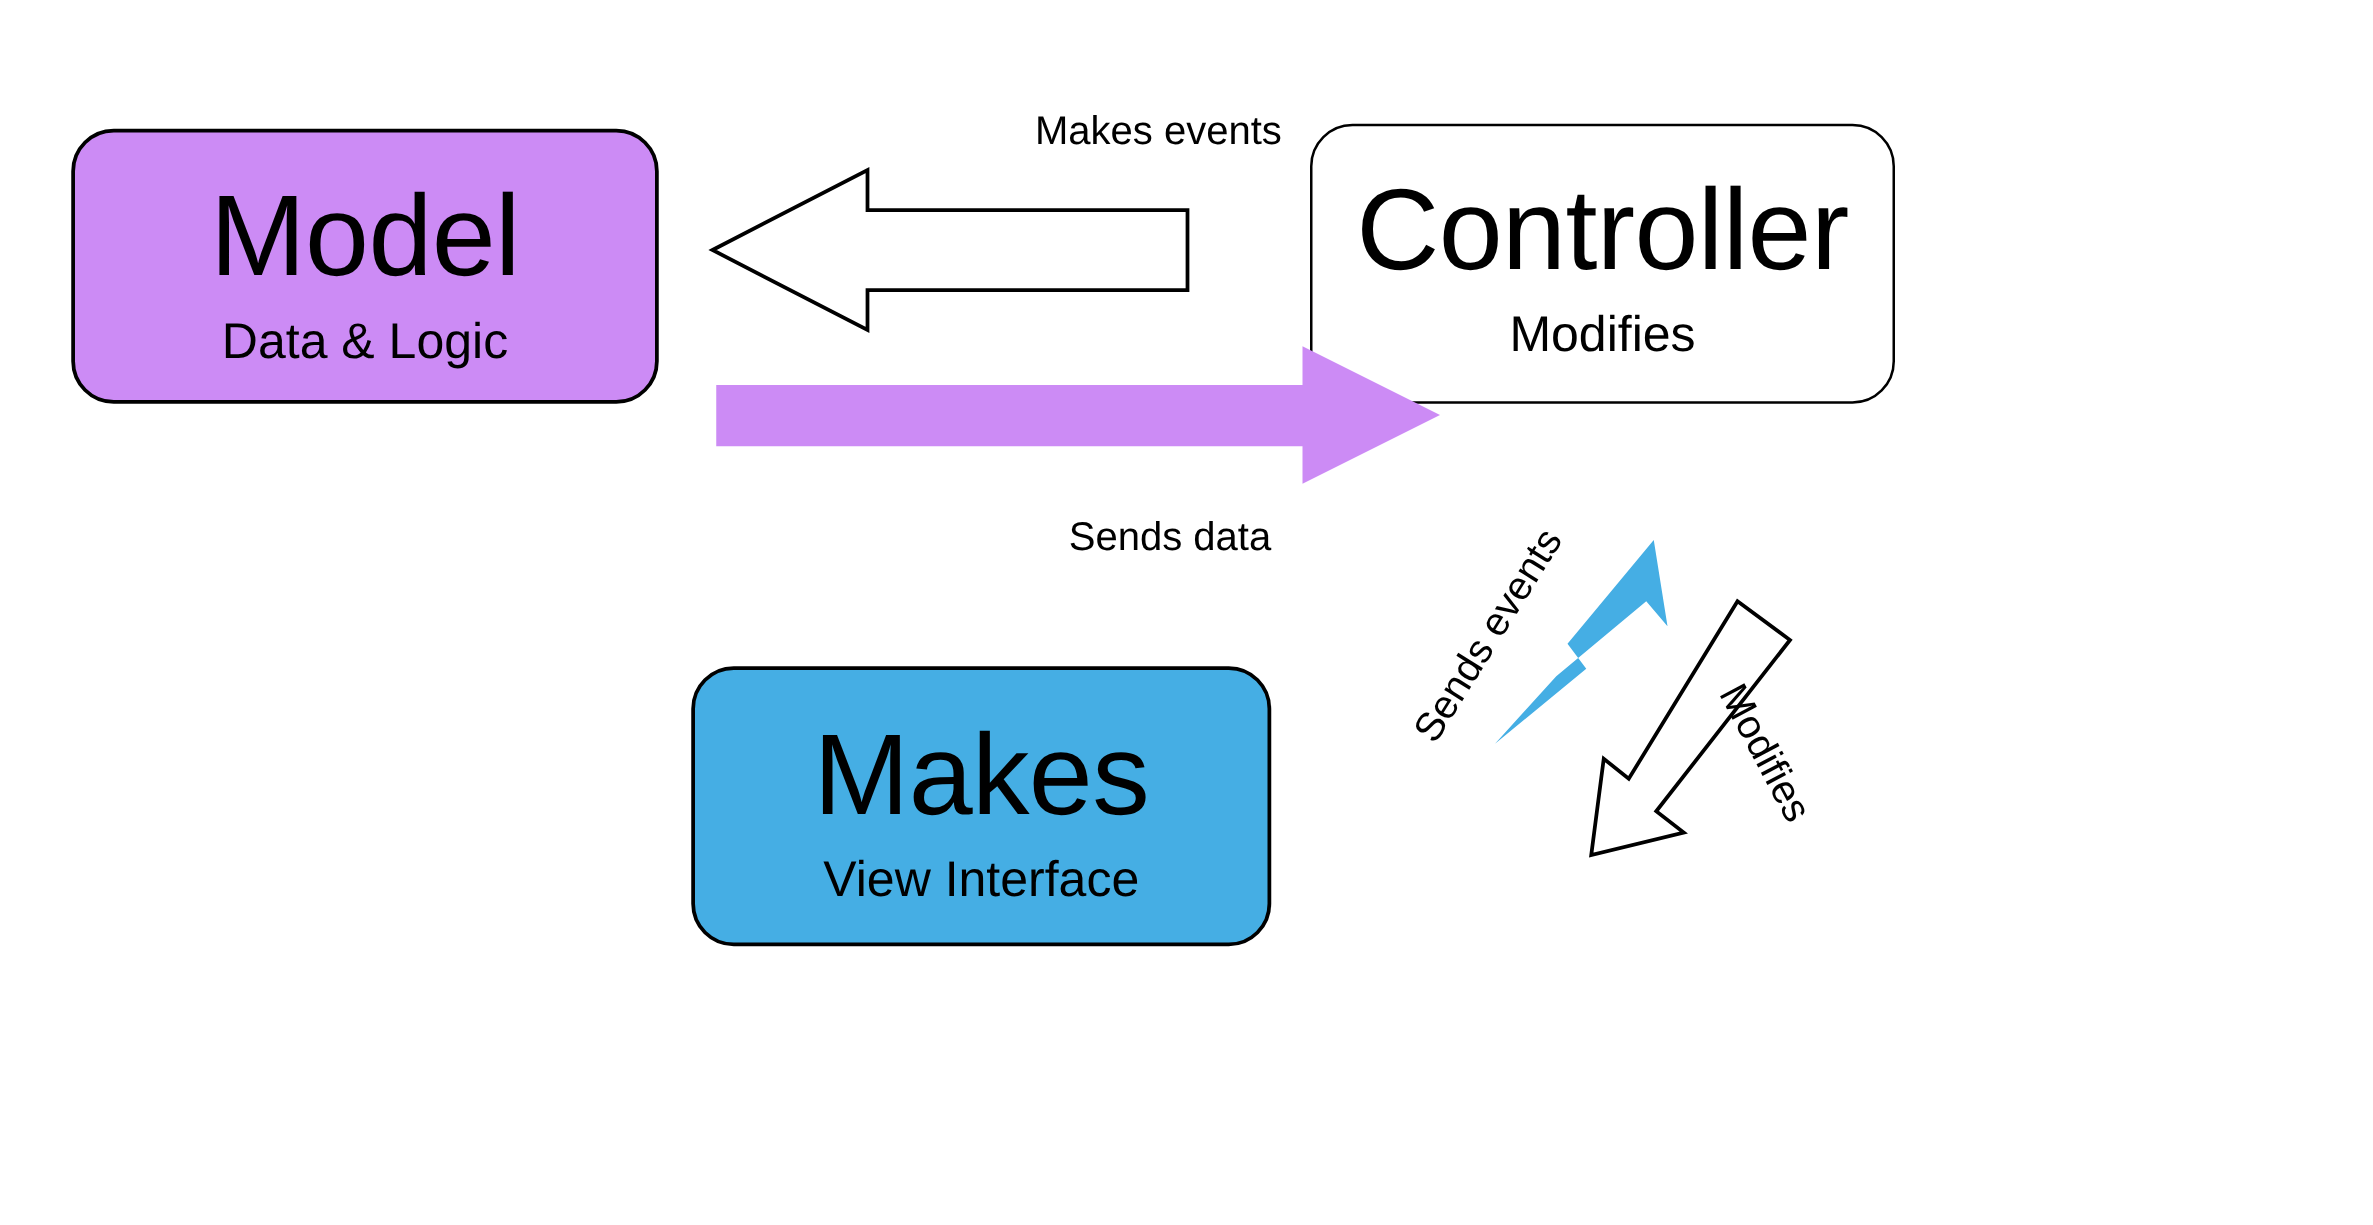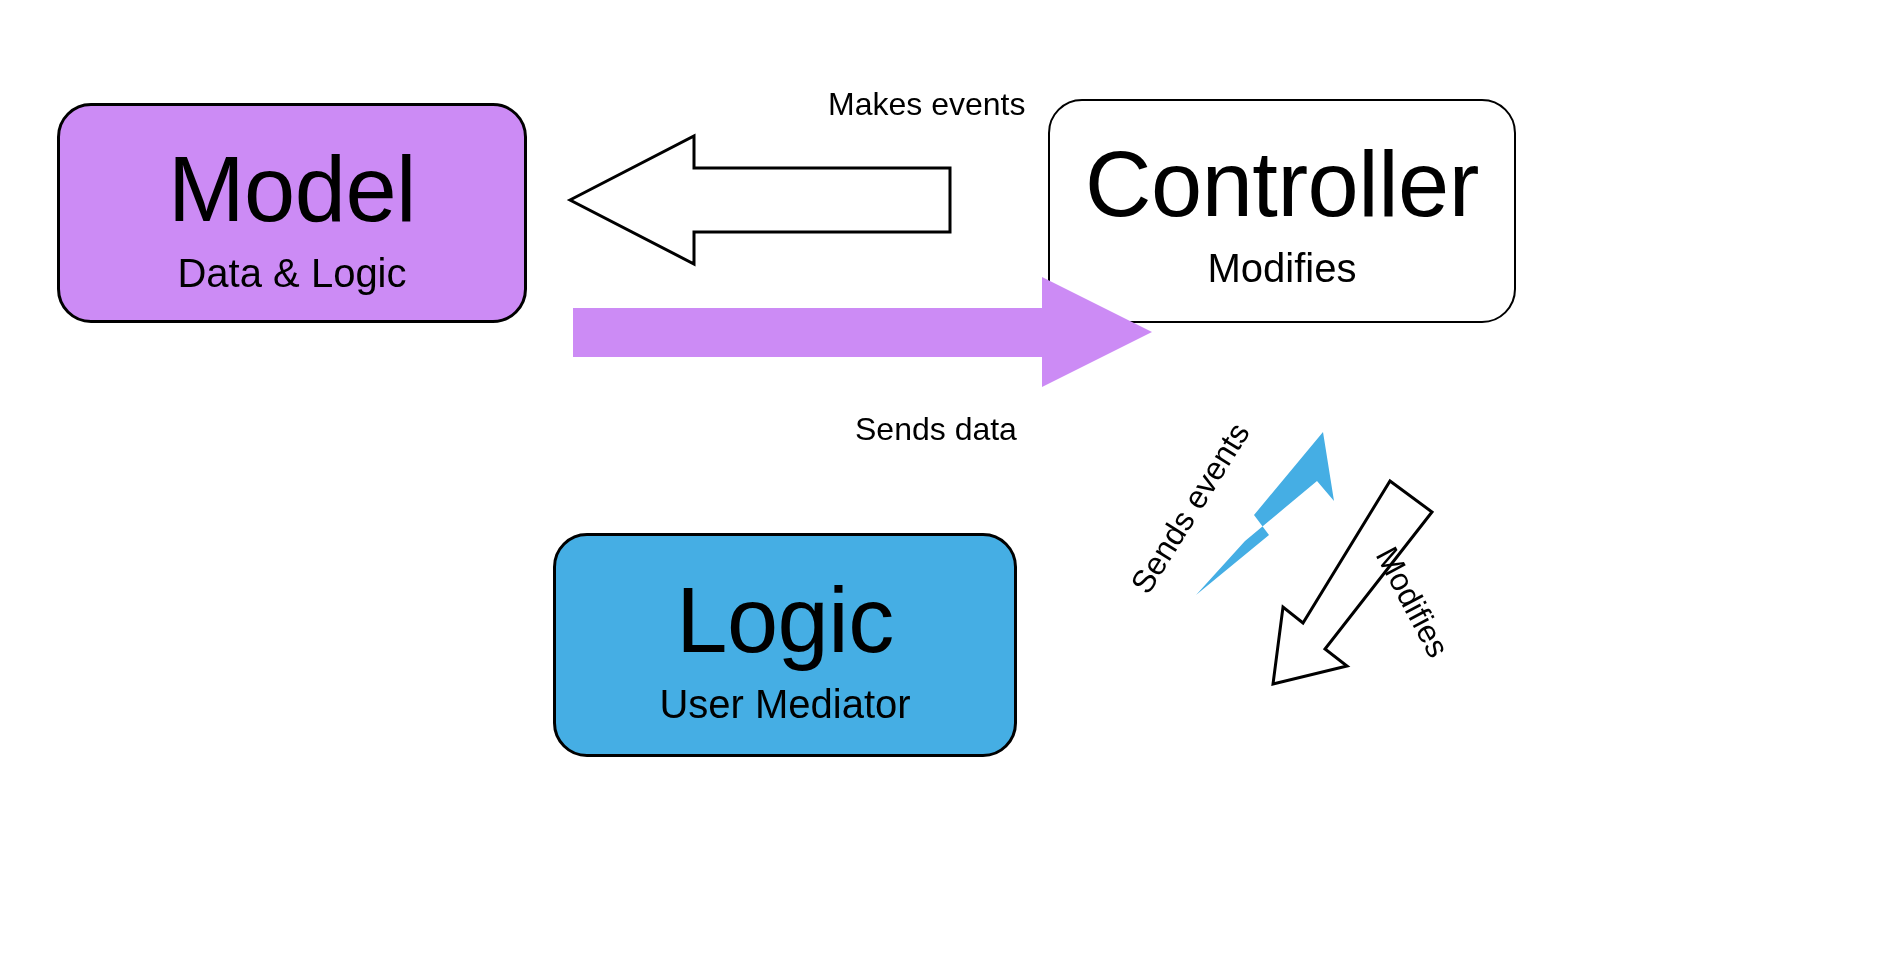--- a/index.html
+++ b/index.html
@@ -128,22 +128,22 @@
     <div class="node-title">Model</div>
     <div class="node-subtitle">Data &amp; Logic</div>
   </div>
 
   <div class="node" id="node-controller">
     <div class="node-title">Controller</div>
     <div class="node-subtitle">Modifies</div>
   </div>
 
   <div class="node" id="node-view">
-    <div class="node-title">Logic</div>
-    <div class="node-subtitle">User Mediator</div>
+    <div class="node-title">Makes</div>
+    <div class="node-subtitle">View Interface</div>
   </div>
 
   <svg id="arrow-layer" viewBox="0 0 1898 980" width="1898" height="980">
 
     <polygon points="570,200 694,136 694,168 950,168 950,232 694,232 694,264" fill="#ffffff" stroke="#000000" stroke-width="3" stroke-linejoin="miter"></polygon>
 
     <polygon points="573,308 1042,308 1042,277 1152,332 1042,387 1042,357 573,357" fill="#cc8bf5" stroke="none"></polygon>
 
     <polygon points="1196,595 1269,535 1254,515 1323,432 1334,501 1317,481 1245,541" fill="#45aee4" stroke="none"></polygon>
 

